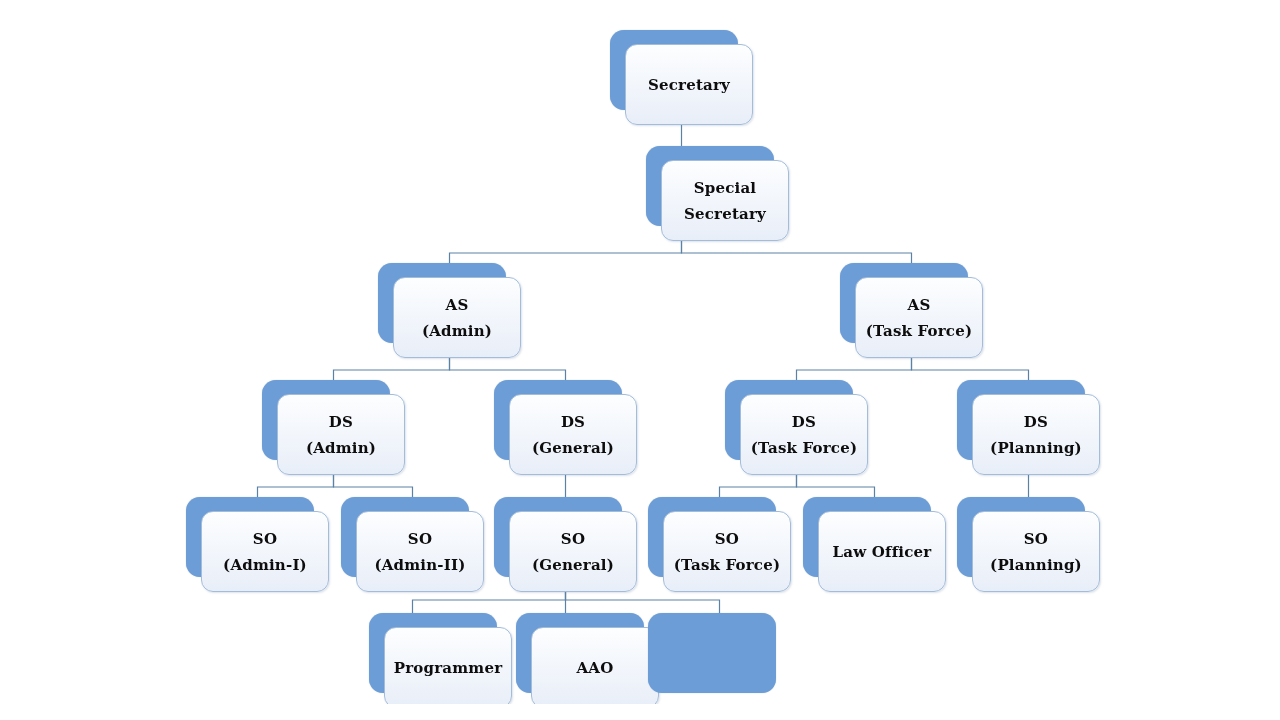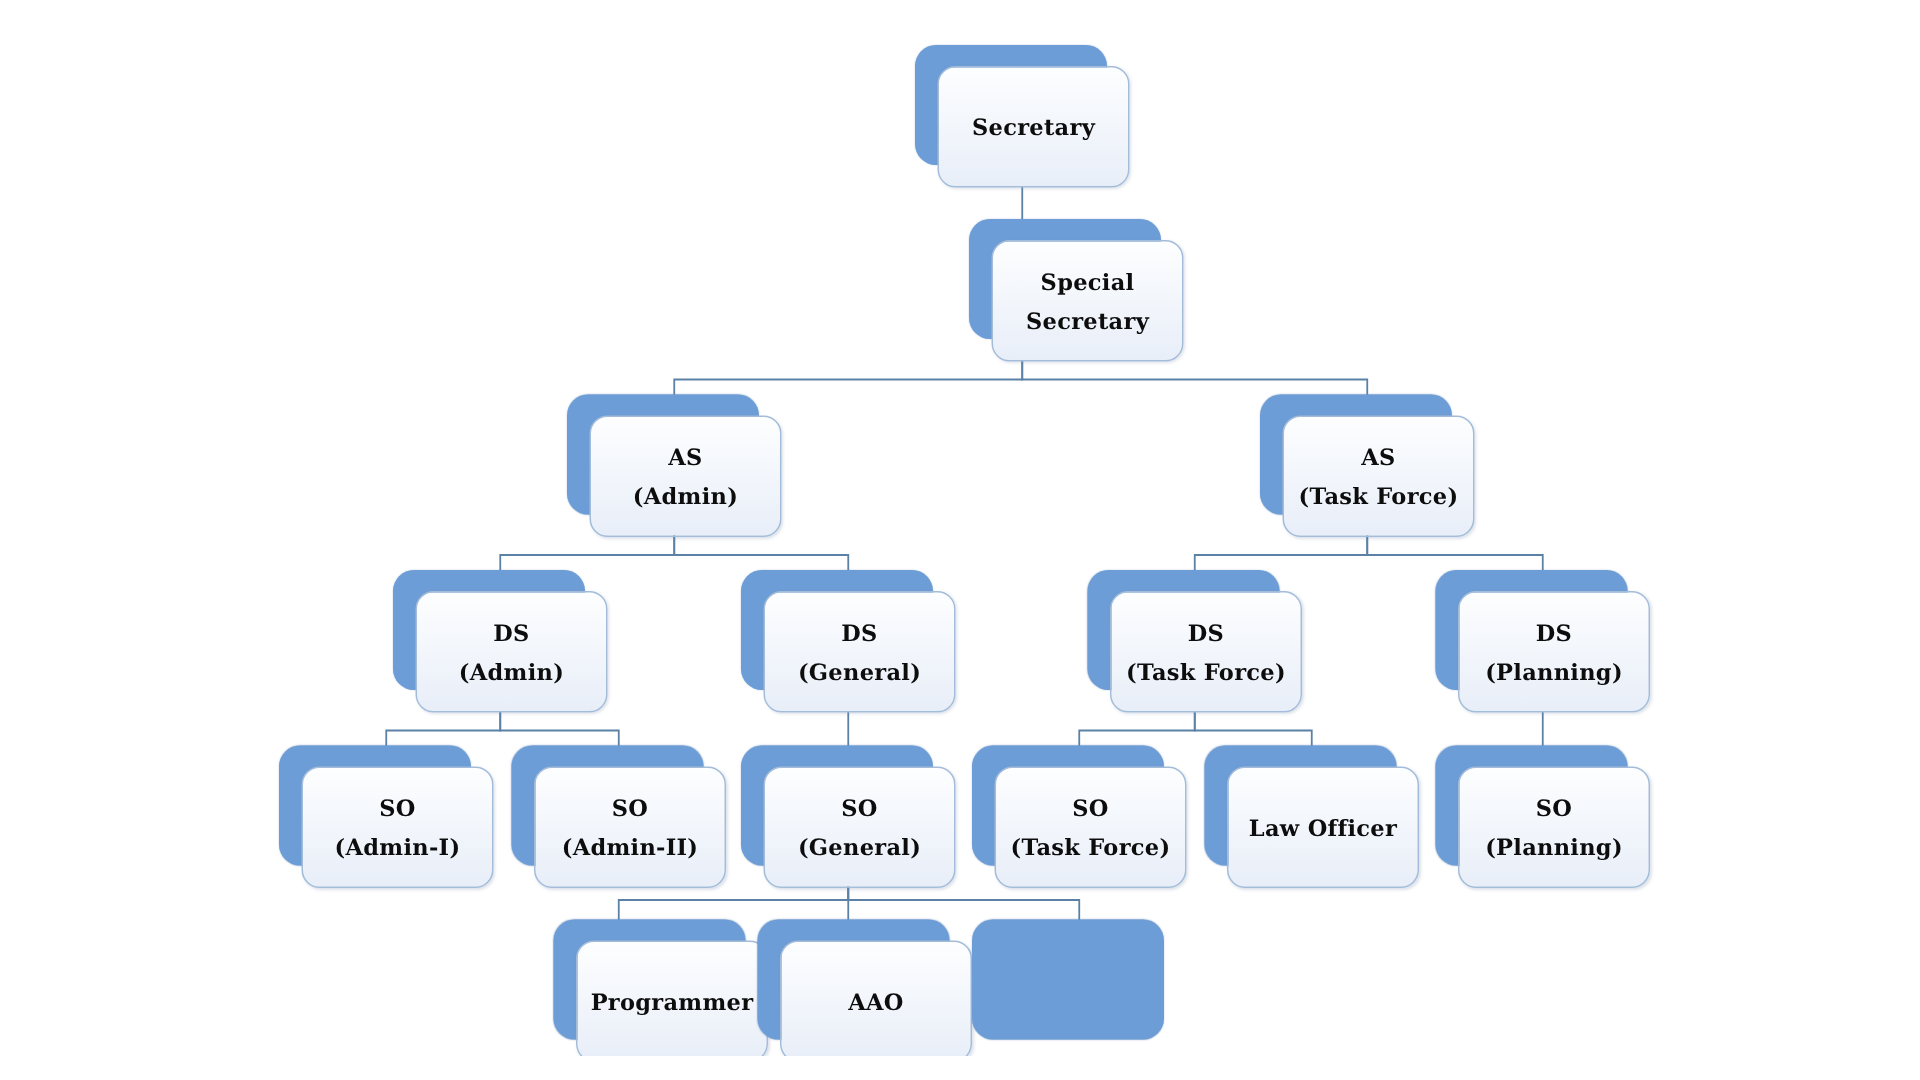--- a/index.html
+++ b/index.html
@@ -159,21 +159,21 @@
         <div class="face">
           <div class="label">SO<br>(Planning)</div>
         </div>
       </div>
       <div class="node" style="left: 341px; top: 613px; margin-left: 28px;">
         <span class="back"></span>
         <div class="face">
           <div class="label">Programmer</div>
         </div>
       </div>
-      <div class="node" style="left: 505px; top: 613px; border-radius: 20px;">
+      <div class="node" style="left: 516px; top: 613px; border-radius: 20px;">
         <span class="back"></span>
         <div class="face">
           <div class="label">AAO</div>
         </div>
       </div>
       <div class="node" style="left: 648px; top: 613px;">
         <span class="back"></span>
       </div>
     </div>
 </div>

